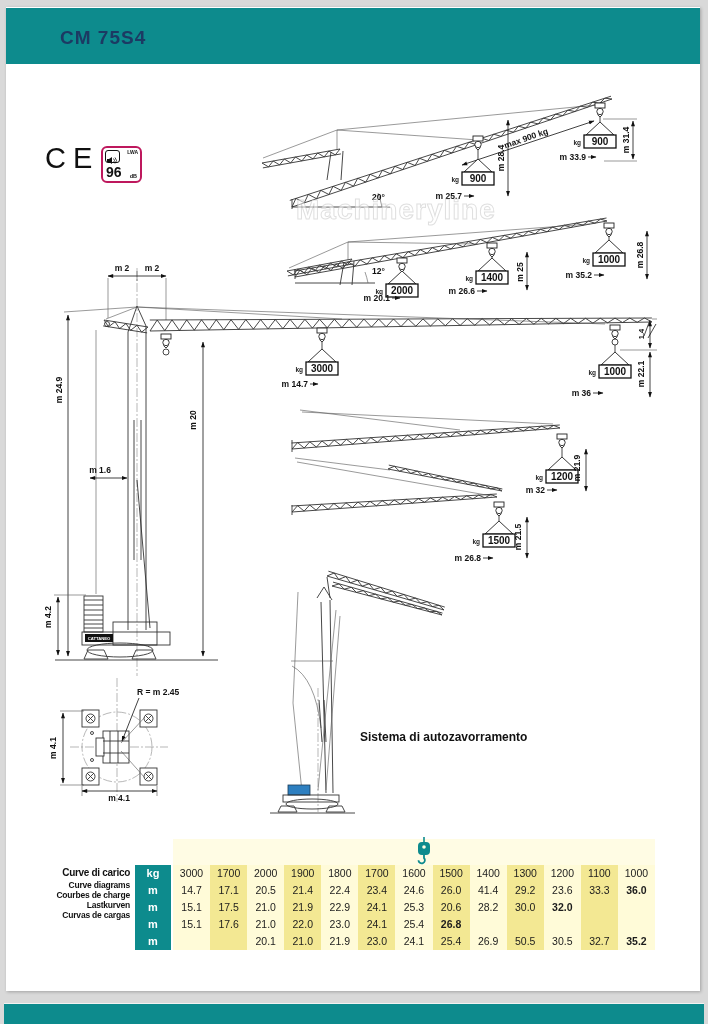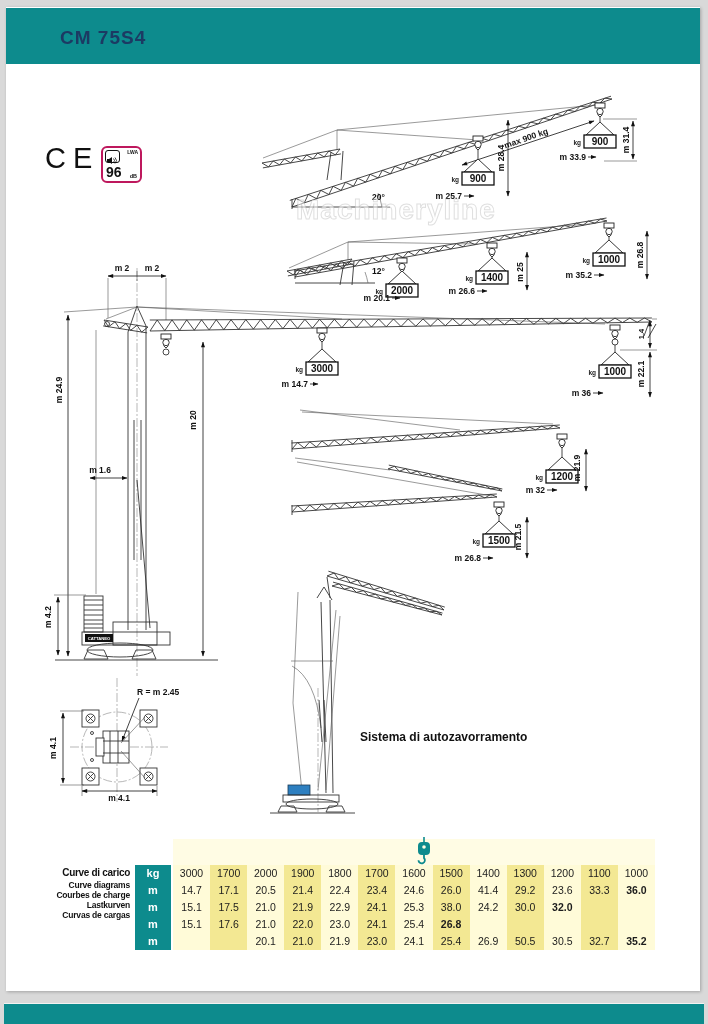--- a/index.html
+++ b/index.html
@@ -407,22 +407,22 @@
     <div class="cell ceven">23.6</div>
     <div class="cell codd">33.3</div>
     <div class="cell ceven b">36.0</div>
     <div class="cell ceven">15.1</div>
     <div class="cell codd">17.5</div>
     <div class="cell ceven">21.0</div>
     <div class="cell codd">21.9</div>
     <div class="cell ceven">22.9</div>
     <div class="cell codd">24.1</div>
     <div class="cell ceven">25.3</div>
-    <div class="cell codd">38.0</div>
-    <div class="cell ceven">24.2</div>
+    <div class="cell codd">20.6</div>
+    <div class="cell ceven">28.2</div>
     <div class="cell codd">30.0</div>
     <div class="cell ceven b">32.0</div>
     <div class="cell codd"></div>
     <div class="cell ceven"></div>
     <div class="cell ceven">15.1</div>
     <div class="cell codd">17.6</div>
     <div class="cell ceven">21.0</div>
     <div class="cell codd">22.0</div>
     <div class="cell ceven">23.0</div>
     <div class="cell codd">24.1</div>

